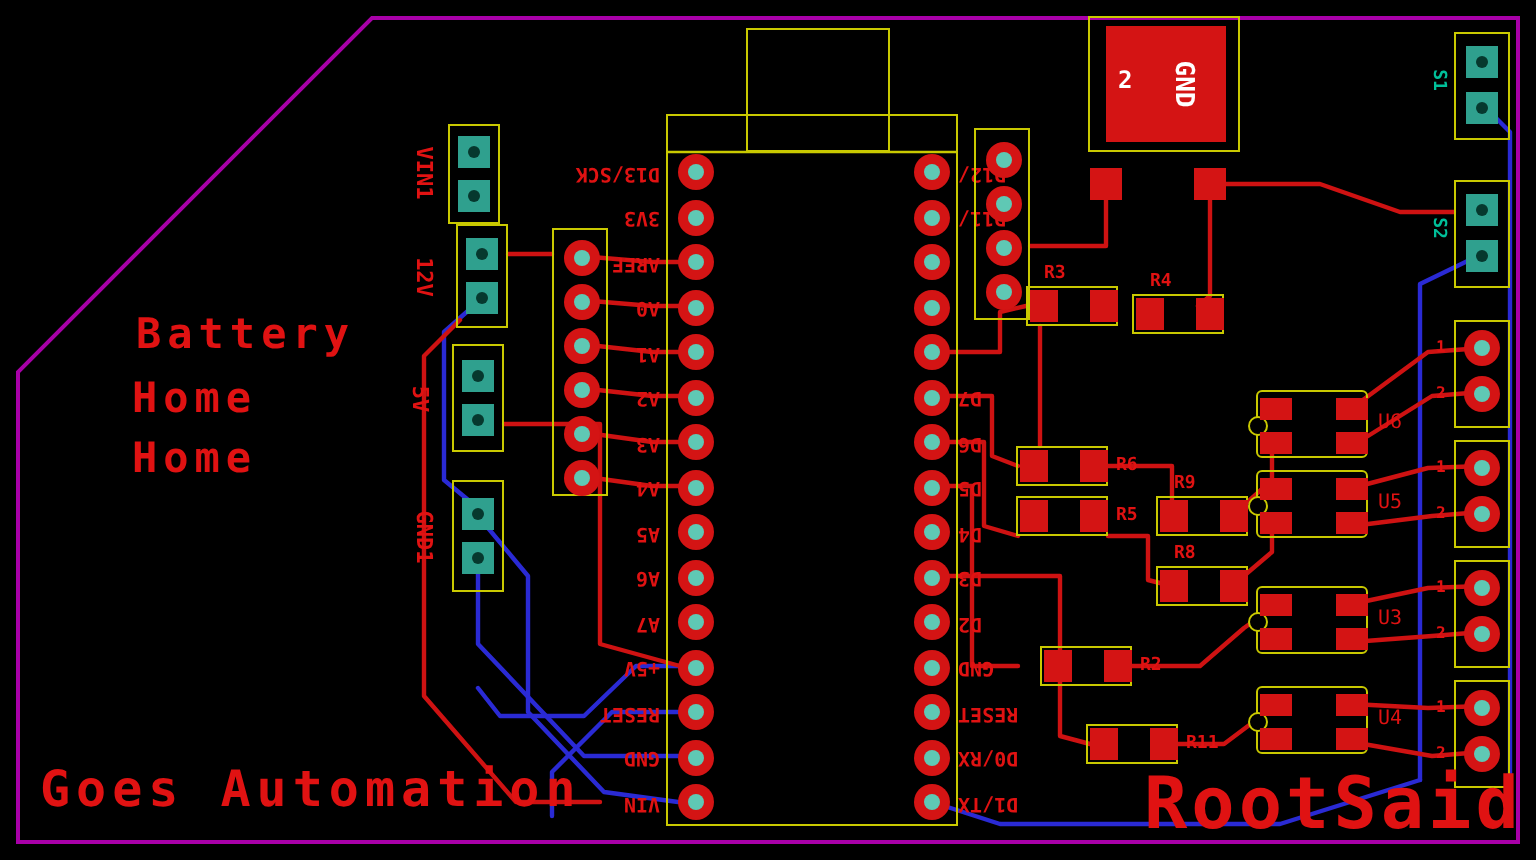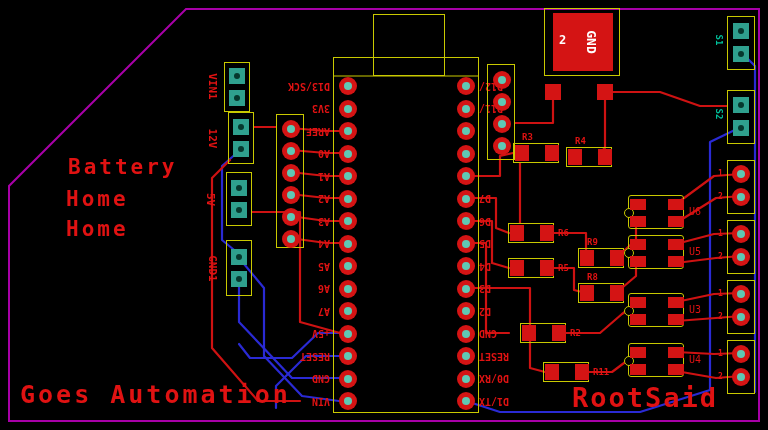--- a/index.html
+++ b/index.html
@@ -65,21 +65,21 @@
   .pinnum.n1{top:8px}.pinnum.n2{top:31px}
 
   .jack-red{position:absolute;left:8px;top:4px;width:60px;height:58px;background:var(--pad-copper)}
   .jack-pin{position:absolute;left:6px;top:20px;font-size:12px;font-weight:bold;color:var(--white)}
   .jack-gnd{position:absolute;left:18px;top:23px;width:40px;height:12px;font-size:13px;font-weight:bold;
     line-height:12px;color:var(--white);text-align:center;transform:rotate(90deg)}
 
   .bigtext{position:absolute;color:var(--text-red);font-weight:bold;white-space:nowrap}
   .battery{font-size:21px;letter-spacing:3px}
   .title{font-size:25px;letter-spacing:3px}
-  .brand{font-size:27px;letter-spacing:2px}
+  .brand{font-size:36px;letter-spacing:2px}
 </style>
 </head>
 <body>
 
 <svg class="layer" viewBox="0 0 768 430">
   <polygon class="outline" points="186,9 759,9 759,421 9,421 9,186"></polygon>
 
   <polyline class="b" points="239,284 239,322 292,378 339,378"></polyline>
   <polyline class="b" points="239,258 264,288 264,356 302,396 339,401"></polyline>
   <polyline class="b" points="741,127 710,142 710,390"></polyline>
@@ -221,21 +221,21 @@
 <div class="res" style="left:566px;top:147px">
   <div class="pad smd p1"></div>
     <div class="pad smd p2"></div>
   <span class="reslabel above">R4</span>
 </div>
 <div class="res" style="left:508px;top:223px">
   <div class="pad smd p1"></div>
     <div class="pad smd p2"></div>
   <span class="reslabel">R6</span>
 </div>
-<div class="res" style="left:508px;top:258px">
+<div class="res" style="left:508px;top:248px">
   <div class="pad smd p1"></div>
     <div class="pad smd p2"></div>
   <span class="reslabel">R5</span>
 </div>
 <div class="res" style="left:578px;top:248px">
   <div class="pad smd p1"></div>
     <div class="pad smd p2"></div>
   <span class="reslabel above">R9</span>
 </div>
 <div class="res" style="left:578px;top:283px">

